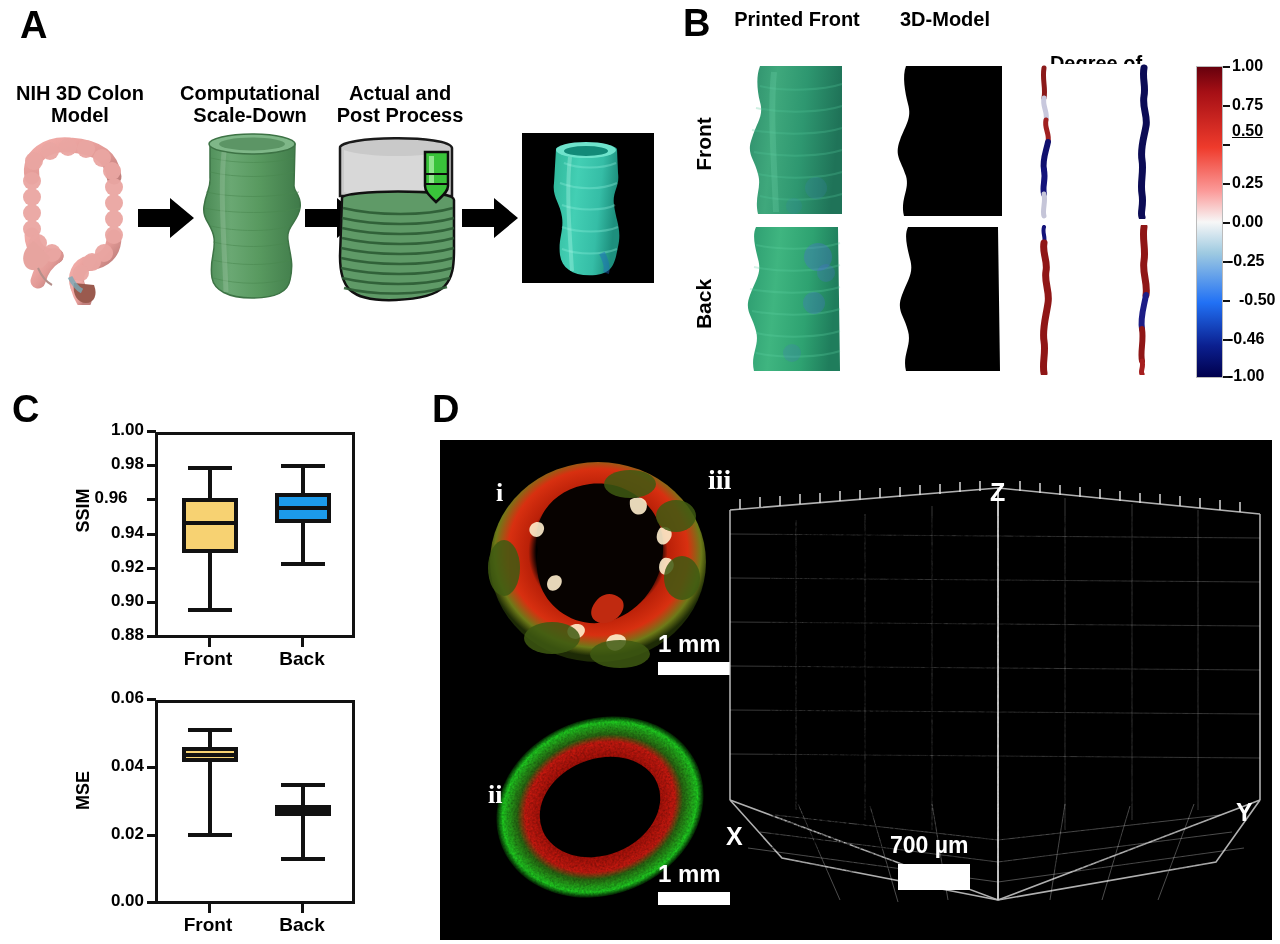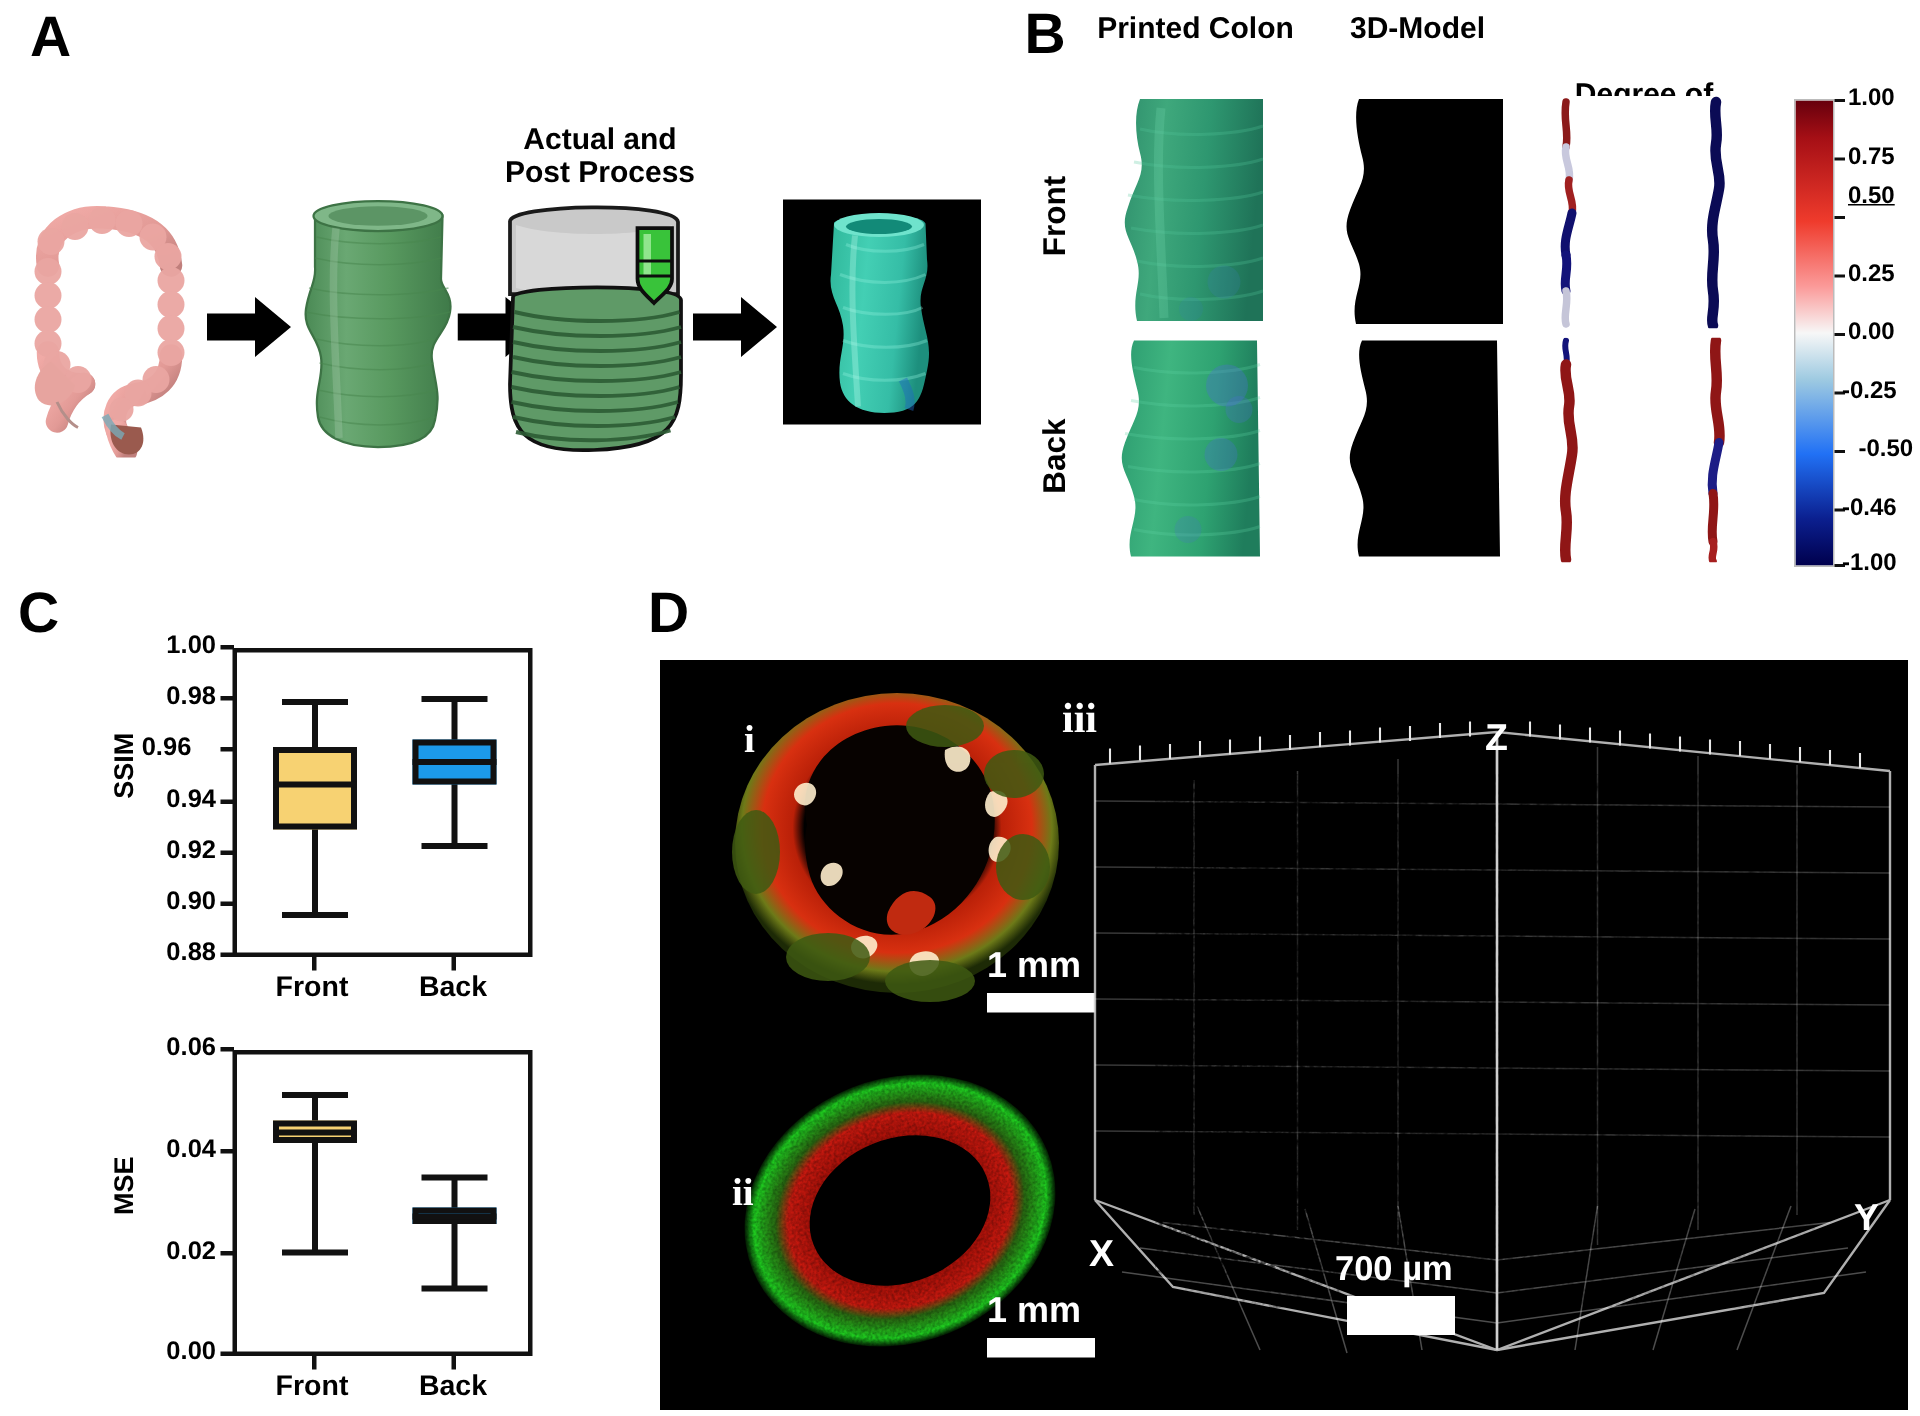--- a/index.html
+++ b/index.html
@@ -33,20 +33,24 @@
   .romannum{position:absolute;color:#fff;font-weight:bold;font-size:26px;font-family:"Liberation Serif",serif;}
   .axisname{position:absolute;color:#fff;font-weight:bold;font-size:25px;}
 </style>
 </head>
 <body>
 
 <div class="fig">
 
   <div class="abs panel-letter" style="left:20px;top:6px;">A</div>
 
+  <div class="abs hdr" style="left:0px;top:82px;width:160px;">
+    <div>NIH 3D Colon</div>
+    <div>Model</div>
+  </div>
 
   <svg class="abs" style="left:8px;top:125px;" width="150" height="180" viewBox="0 0 150 180">
     <defs>
       <linearGradient id="cg" x1="0" y1="0" x2="1" y2="1">
         <stop offset="0%" stop-color="#f0aaa6"></stop>
           <stop offset="55%" stop-color="#e29a96"></stop>
           <stop offset="100%" stop-color="#c07f7c"></stop>
       </linearGradient>
     </defs>
     <g fill="none" stroke="url(#cg)" stroke-width="15" stroke-linecap="round">
@@ -83,20 +87,24 @@
     <path d="M66,158 C64,170 70,178 78,178 C86,178 90,170 86,160 Z" fill="#9a5a4e"></path>
     <path d="M26,116 C16,122 12,134 18,142 C26,150 40,142 42,132 Z" fill="#e7a49f"></path>
     <path d="M30,143 C34,152 40,158 44,160" stroke="#b48f8a" stroke-width="2" fill="none"></path>
     <path d="M62,152 C66,160 70,164 74,166" stroke="#79aab8" stroke-width="5" fill="none" opacity=".8"></path>
   </svg>
 
   <svg class="abs" style="left:138px;top:196px;" width="56" height="44" viewBox="0 0 56 44">
     <path d="M0,13 L32,13 L32,2 L56,22 L32,42 L32,31 L0,31 Z" fill="#000"></path>
   </svg>
 
+  <div class="abs hdr" style="left:155px;top:82px;width:190px;">
+    <div>Computational</div>
+    <div>Scale-Down</div>
+  </div>
 
   <svg class="abs" style="left:190px;top:130px;" width="125" height="175" viewBox="0 0 125 175">
     <defs>
       <linearGradient id="gg" x1="0" y1="0" x2="1" y2="0">
         <stop offset="0%" stop-color="#4b8a55"></stop>
           <stop offset="28%" stop-color="#6aa873"></stop>
         <stop offset="58%" stop-color="#58995f"></stop>
           <stop offset="100%" stop-color="#3f7a49"></stop>
       </linearGradient>
     </defs>
@@ -175,21 +183,21 @@
           <path d="M40,94 C56,100 82,100 96,94"></path>
         <path d="M40,116 C56,122 80,122 95,116"></path>
       </g>
       <path d="M48,24 C44,60 48,104 50,138" stroke="#c7fff1" stroke-width="4" opacity=".3" fill="none"></path>
       <path d="M80,120 C84,128 86,134 84,140" stroke="#1f69c0" stroke-width="6" opacity=".45" fill="none"></path>
     </svg>
   </div>
 
   <div class="abs panel-letter" style="left:683px;top:4px;">B</div>
 
-  <div class="abs hdr" style="left:722px;top:8px;width:150px;">Printed Colon</div>
+  <div class="abs hdr" style="left:722px;top:8px;width:150px;">Printed Front</div>
   <div class="abs hdr" style="left:880px;top:8px;width:130px;">3D-Model</div>
   <div class="abs hdr" style="left:1016px;top:8px;width:160px;margin-top:44px;">
     <div>Degree of</div>
     <div>similarity</div>
   </div>
 
   <div class="abs" style="left:674px;top:100px;width:60px;height:90px;">
     <div class="rowlabel abs" style="left:-6px;top:32px;width:72px;text-align:center;">Front</div>
   </div>
   <div class="abs" style="left:674px;top:260px;width:60px;height:90px;">

